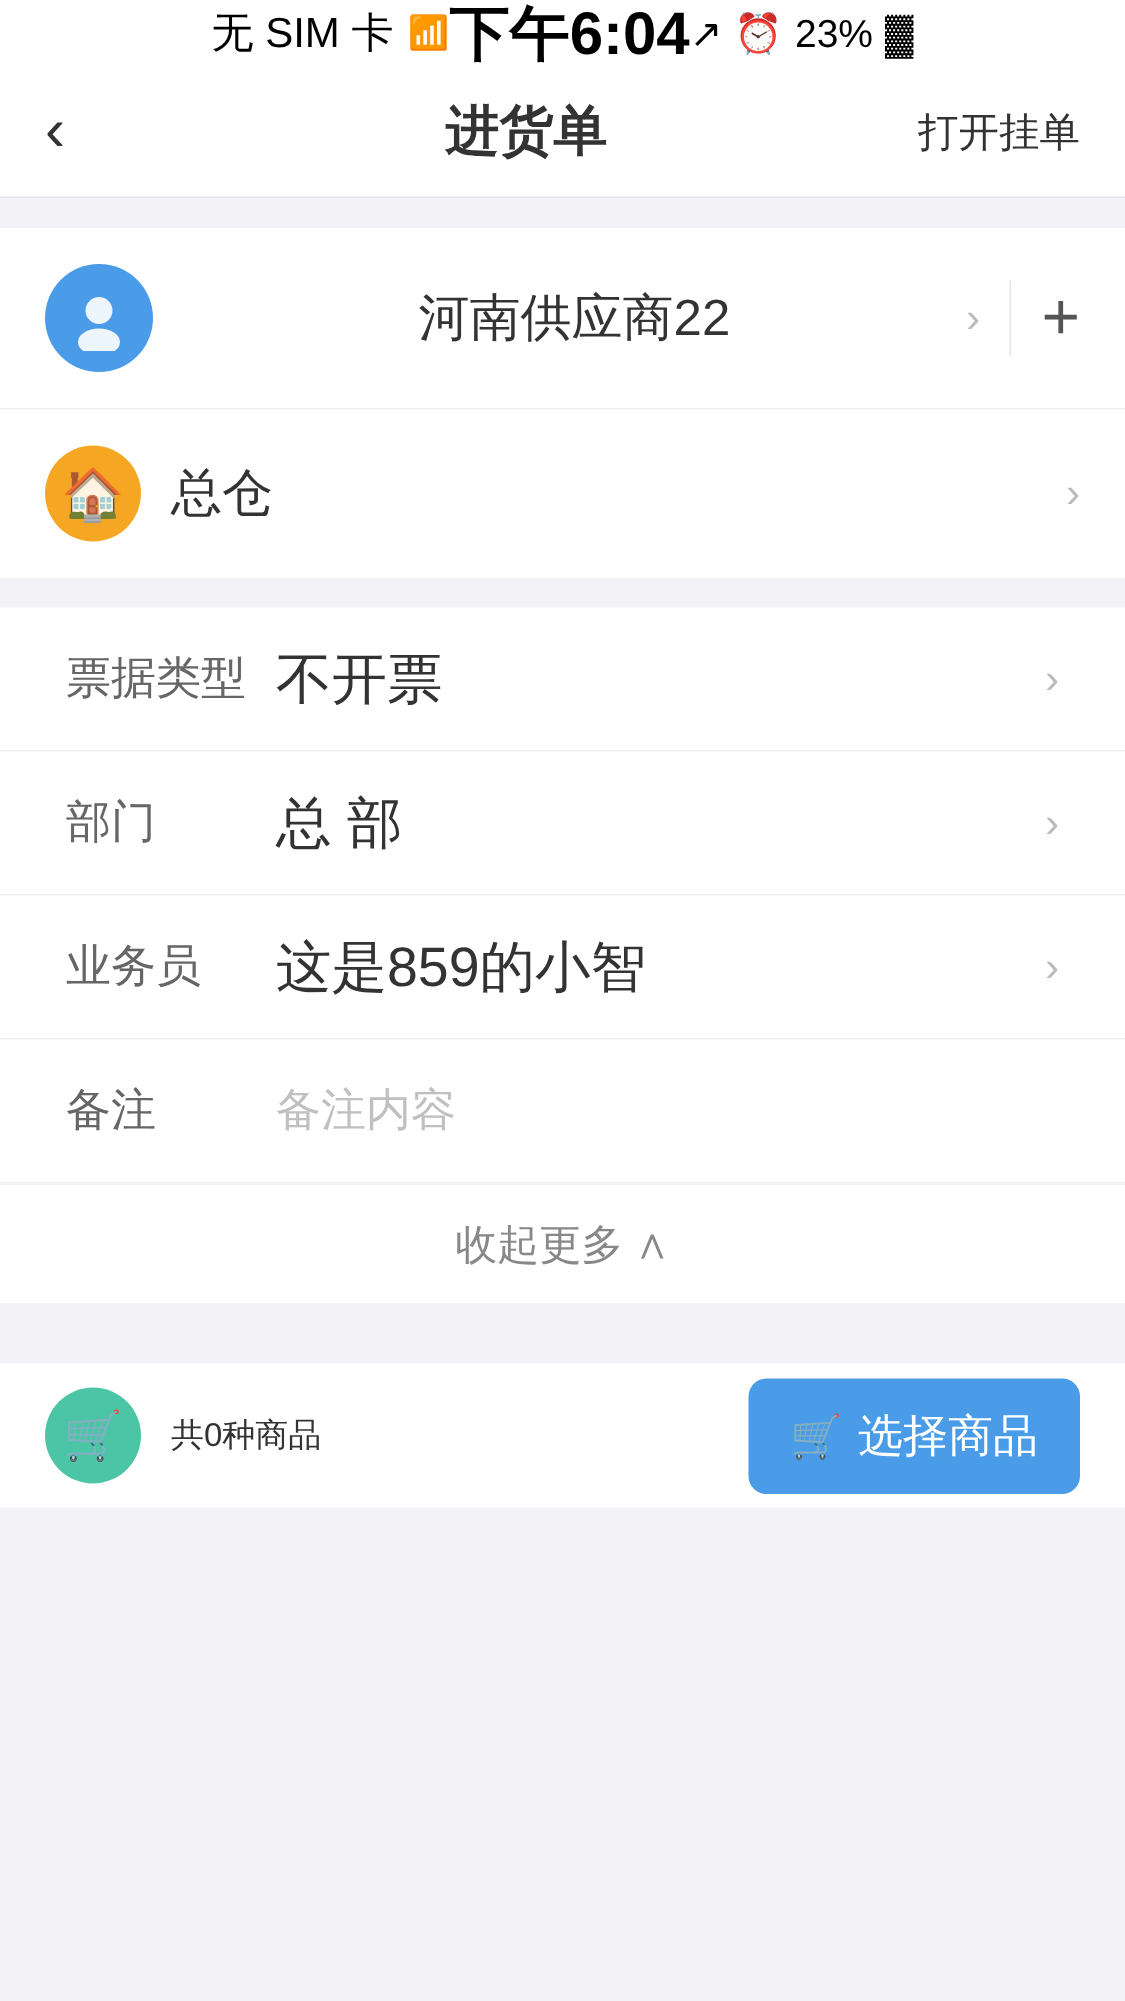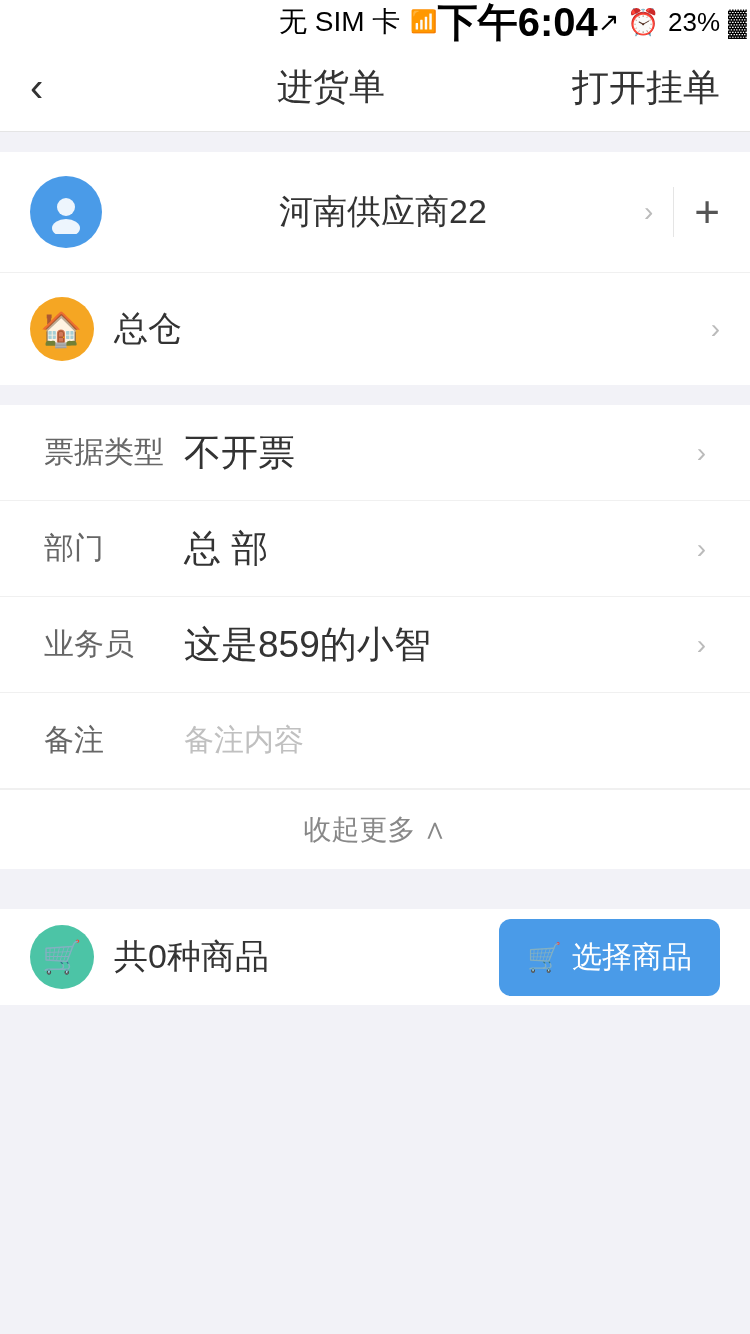--- a/index.html
+++ b/index.html
@@ -12,22 +12,22 @@
       font-size: 32px;
     }
 
     
     .status-bar {
       width: 100%;
       height: 44px;
       background: #fff;
       display: flex;
       align-items: center;
-      justify-content: flex-end;
-      padding: 0 3px;
+      justify-content: center;
+      padding: 0 27px;
       font-size: 28px;
       color: #000;
     }
     .status-left { display: flex; align-items: center; gap: 10px; }
     .status-center { font-size: 40px; font-weight: 600; }
     .status-right { display: flex; align-items: center; gap: 8px; font-size: 26px; }
     .wifi-icon, .signal-icon { font-size: 22px; }
 
     
     .nav-bar {
@@ -41,25 +41,25 @@
       border-bottom: 1px solid #e5e5e5;
     }
     .nav-back {
       font-size: 40px;
       color: #333;
       cursor: pointer;
       width: 60px;
     }
     .nav-title {
       font-size: 36px;
-      font-weight: 400;
+      font-weight: 700;
       color: #333;
     }
     .nav-action {
-      font-size: 37px;
+      font-size: 27px;
       color: #333;
       cursor: pointer;
     }
 
     
     .section-divider {
       height: 20px;
       background: #f2f2f7;
     }
 
@@ -217,21 +217,21 @@
       border-radius: 50%;
       background: #4cc4a6;
       display: flex;
       align-items: center;
       justify-content: center;
       margin-right: 20px;
     }
     .product-icon-wrap span { font-size: 32px; }
     .product-count {
       flex: 1;
-      font-size: 34px;
+      font-size: 22px;
       color: #333;
     }
     .select-btn {
       background: #4a9be8;
       color: #fff;
       border-radius: 12px;
       padding: 18px 28px;
       font-size: 30px;
       display: flex;
       align-items: center;

